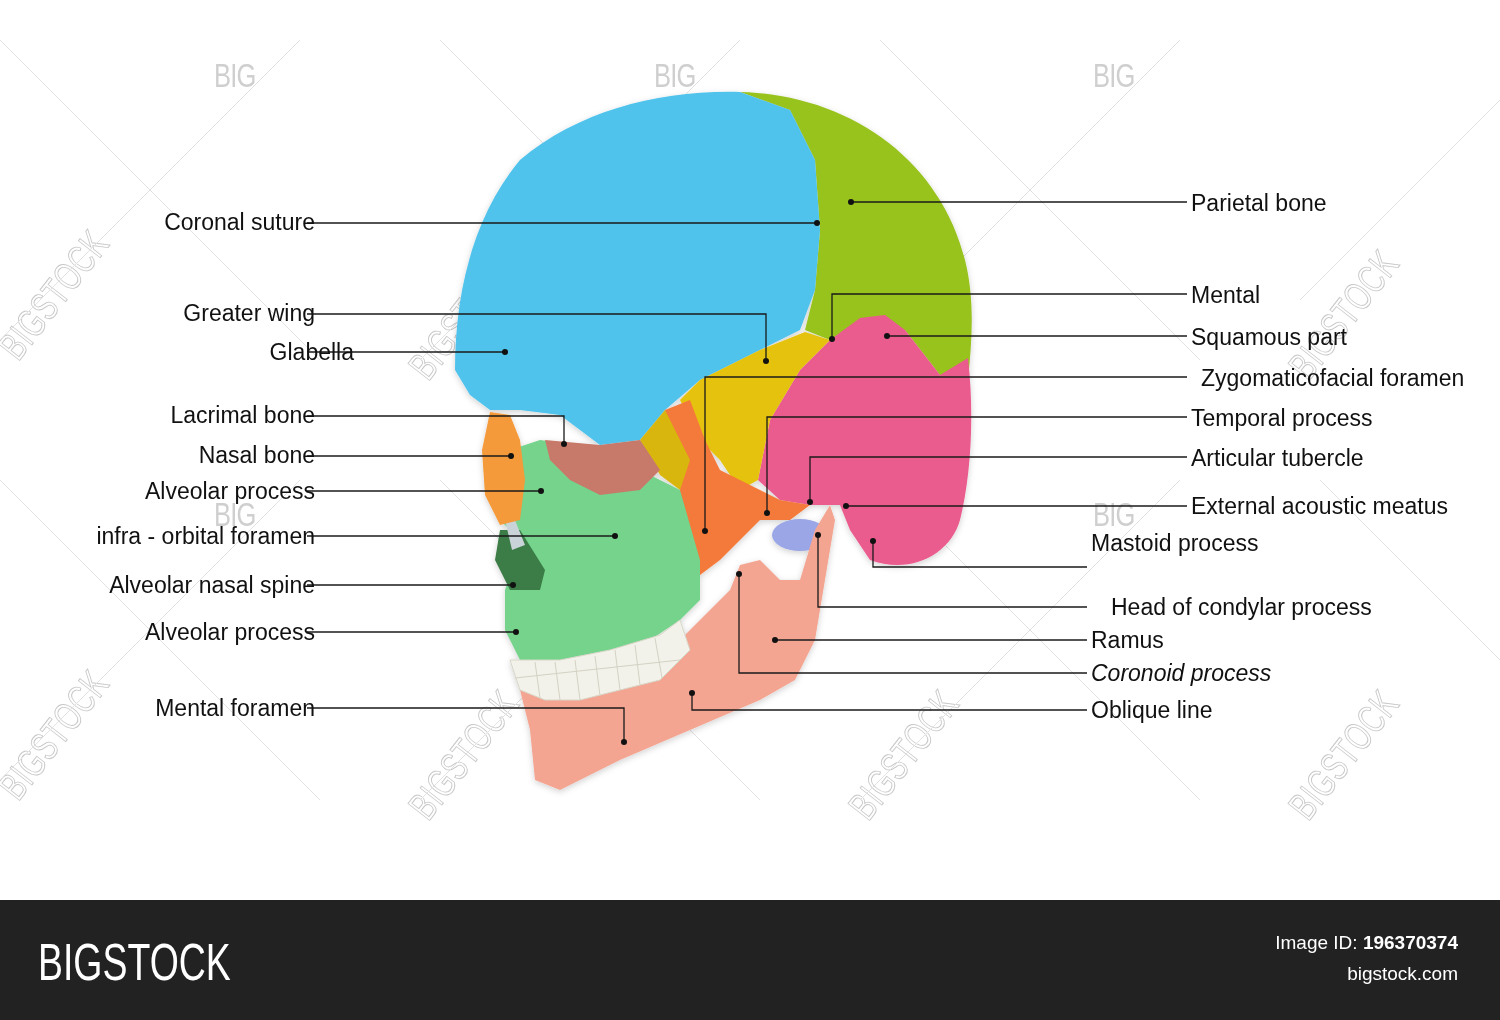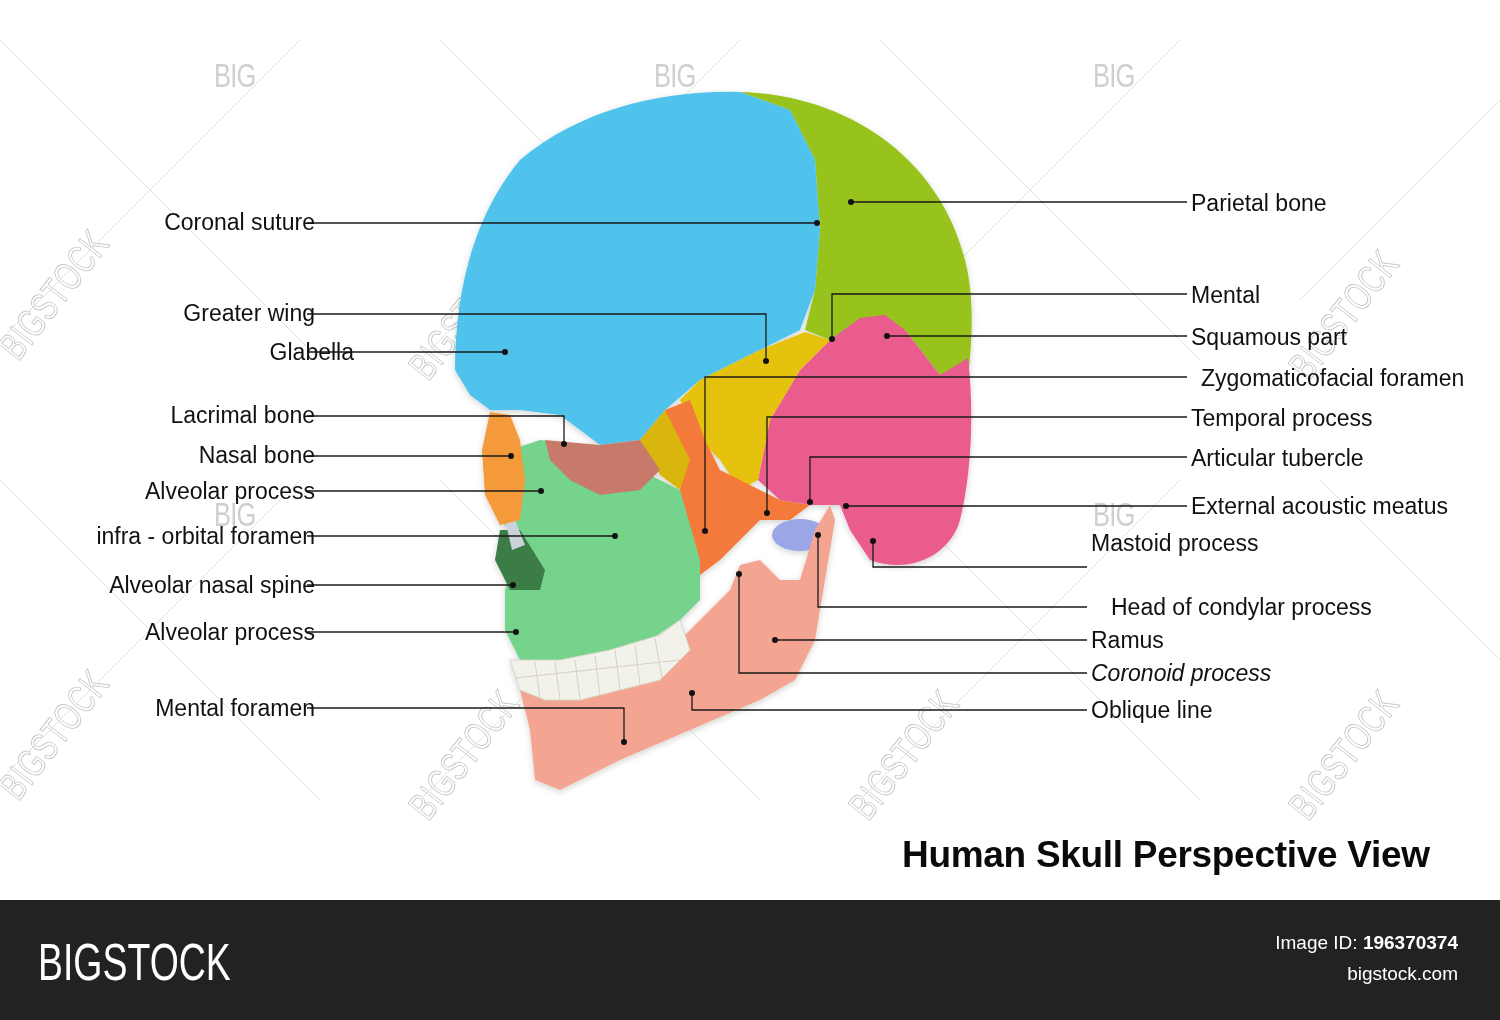--- a/index.html
+++ b/index.html
@@ -197,19 +197,18 @@
   <div class="label" style="left:1201px;top:368px;">Zygomaticofacial foramen</div>
   <div class="label" style="left:1191px;top:408px;">Temporal process</div>
   <div class="label" style="left:1191px;top:448px;">Articular tubercle</div>
   <div class="label" style="left:1191px;top:496px;">External acoustic meatus</div>
   <div class="label" style="left:1091px;top:533px;">Mastoid process</div>
   <div class="label" style="left:1111px;top:597px;">Head of condylar process</div>
   <div class="label" style="left:1091px;top:630px;">Ramus</div>
   <div class="label" style="left:1091px;top:663px;font-style:italic;">Coronoid process</div>
   <div class="label" style="left:1091px;top:700px;">Oblique line</div>
 
-  <div id="title">Human Skull Perspective View</div>
 </div>
 
 <div id="footer"></div>
 <div id="brand-logo">BIGSTOCK</div>
 <div id="image-id-line"><span>Image ID: </span><span id="image-id-value">196370374</span></div>
 <div id="site-url">bigstock.com</div>
 
 </body></html>

